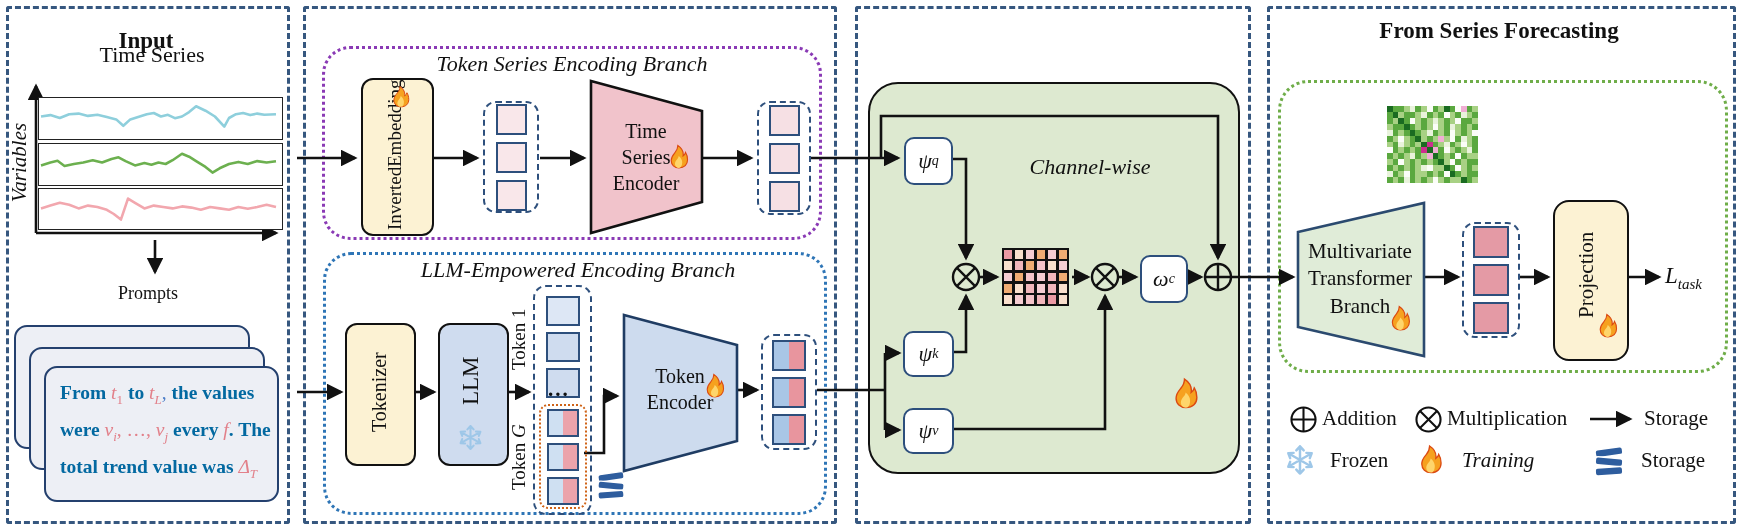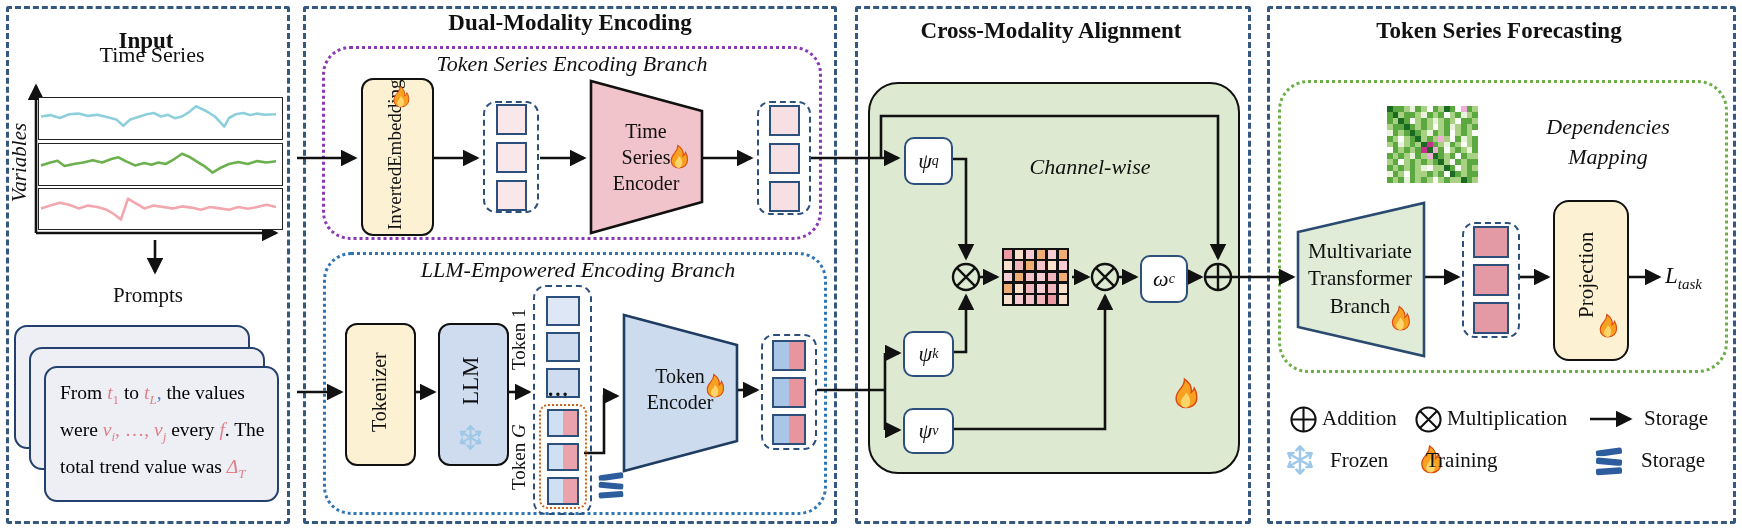--- a/index.html
+++ b/index.html
@@ -41,21 +41,21 @@
   .opbox sub,.opbox sup{font-size:14px;font-style:italic;}
   
   .trap-label{position:absolute;font-size:20px;text-align:center;line-height:1.3;}
   .note{position:absolute;font-style:italic;font-size:22px;text-align:center;line-height:1.35;transform:translateX(-50%);white-space:nowrap;}
   
   .varbox{position:absolute;border:1.8px solid #222;background:#fff;}
   .cards .card{position:absolute;background:#edeff5;border:2.5px solid #24406e;border-radius:13px;}
   .prompt-body{position:absolute;font-size:19.5px;line-height:30px;padding:8px 12px;}
   .m-pink{color:#e2808a;}
   .m-blue{color:#4a7cc7;}
-  .m-k{color:#000000;}
+  .m-k{color:#0369a1;font-weight:bold;}
   .it{font-style:italic;}
   .prompt-body sub{font-size:13px;}
   
   .mgrid{position:absolute;display:grid;grid-template-columns:repeat(6,1fr);gap:2.5px;background:#111;
          border:2.5px solid #111;}
   .hmap{position:absolute;display:grid;grid-template-columns:repeat(16,1fr);}
   
   .legend-text{position:absolute;font-size:21px;white-space:nowrap;}
   .loss{position:absolute;font-size:23px;font-style:italic;}
   .loss sub{font-size:15px;}
@@ -151,30 +151,29 @@
     <svg width="239" height="37" viewBox="0 0 239 37" preserveAspectRatio="none">
         <polyline points="2.0,21.4 11.4,18.5 18.5,16.8 25.5,22.0 34.9,20.0 44.3,18.5 53.7,16.2 63.1,18.5 72.5,15.0 79.5,13.3 86.6,17.1 96.0,21.4 105.4,19.1 112.4,20.8 119.5,18.5 126.6,20.0 133.6,16.2 143.0,9.8 150.1,12.7 157.1,17.1 166.5,22.9 173.5,28.6 180.6,24.3 190.0,20.0 199.4,17.9 208.8,20.0 218.2,17.1 227.6,18.5 237.0,17.3" fill="none" stroke="#6cb04f" stroke-width="2.6" stroke-linejoin="round"></polyline>
       </svg>
   </div>
   <div class="varbox" style="left:38px;top:188px;width:243px;height:40px;">
     <svg width="239" height="36" viewBox="0 0 239 36" preserveAspectRatio="none">
         <polyline points="2.0,19.4 11.4,16.6 20.8,13.8 30.2,15.8 39.6,19.4 49.0,16.6 58.4,18.0 67.8,20.8 74.8,25.0 81.9,30.6 89.0,9.6 96.0,13.8 105.4,19.4 114.8,16.6 124.2,18.0 133.6,19.4 143.0,17.4 152.4,18.6 161.8,20.8 171.2,18.0 180.6,19.4 190.0,20.8 199.4,18.0 208.8,19.7 218.2,18.0 227.6,15.8 237.0,18.0" fill="none" stroke="#f2a7ae" stroke-width="2.6" stroke-linejoin="round"></polyline>
       </svg>
   </div>
 
-  <div class="subtitle" style="left:148px;top:283px;font-size:21px;">Prompts</div>
+  <div class="subtitle" style="left:148px;top:283px;font-size:18px;">Prompts</div>
 
   <div class="cards">
     <div class="card" style="left:14px;top:325px;width:232px;height:120px;"></div>
     <div class="card" style="left:29px;top:347px;width:232px;height:119px;"></div>
     <div class="card" style="left:44px;top:366px;width:231px;height:132px;"></div>
     <div class="prompt-body" style="left:48px;top:370px;width:224px;"><span class="m-k">From </span><span class="m-pink it">t</span><sub class="m-pink">1</sub><span class="m-k"> to </span><span class="m-pink it">t</span><sub class="m-pink it">L</sub><span class="m-blue">,</span><span class="m-k"> the values were </span><span class="m-pink it">v</span><sub class="m-pink it">i</sub><span class="m-pink">, …, </span><span class="m-pink it">v</span><sub class="m-pink it">j</sub><span class="m-k"> every </span><span class="m-pink it">f</span><span class="m-k">. The total trend value was </span><span class="m-pink it">Δ</span><sub class="m-pink it">T</sub></div>
   </div>
 
-  <div class="ptitle" style="left:570px;top:10px;">Dual-Modality Encoding</div>
   <div class="branch-title" style="left:572px;top:51px;">Token Series Encoding Branch</div>
 
   <div class="ybox" style="left:361px;top:78px;width:69px;height:154px;"></div>
   <div class="vtext" style="left:363px;top:80px;width:65px;height:150px;font-size:19px;">
     <span style="display:block;">Inverted</span>
     <span style="display:block;">Embedding</span>
   </div>
   <svg class="icon" style="left:391px;top:84px;" width="20" height="24" viewBox="0 0 24 28">
     <path d="M12 27 C7 27 3.5 23.7 3.5 19 C3.5 15 5.6 12.8 7.6 10.4 C9.3 8.4 10.7 6.2 10.7 2.5 C14.2 4.8 16.6 8.4 16.6 12.1 C16.6 12.8 16.5 13.4 16.4 14 C17.7 13.2 18.7 11.8 19.1 10.1 C20.6 12.4 21.3 15.2 21.3 18.2 C21.3 23.4 17.8 27 12 27 Z" fill="#f6a11f" stroke="#db4a12" stroke-width="1.2"></path>
     <path d="M12 27 C9.3 27 7.6 25.1 7.6 22.6 C7.6 20.4 8.8 19 10 17.5 C10.9 16.4 11.5 15.3 11.7 13.9 C14 15.7 15.5 18.2 15.5 20.9 C15.5 24.7 14.1 27 12 27 Z" fill="#fed56b"></path>
@@ -258,21 +257,20 @@
     <path d="M12 27 C7 27 3.5 23.7 3.5 19 C3.5 15 5.6 12.8 7.6 10.4 C9.3 8.4 10.7 6.2 10.7 2.5 C14.2 4.8 16.6 8.4 16.6 12.1 C16.6 12.8 16.5 13.4 16.4 14 C17.7 13.2 18.7 11.8 19.1 10.1 C20.6 12.4 21.3 15.2 21.3 18.2 C21.3 23.4 17.8 27 12 27 Z" fill="#f6a11f" stroke="#db4a12" stroke-width="1.2"></path>
     <path d="M12 27 C9.3 27 7.6 25.1 7.6 22.6 C7.6 20.4 8.8 19 10 17.5 C10.9 16.4 11.5 15.3 11.7 13.9 C14 15.7 15.5 18.2 15.5 20.9 C15.5 24.7 14.1 27 12 27 Z" fill="#fed56b"></path>
   </svg>
 
   <div class="tokcol" style="left:761px;top:334px;width:52px;height:112px;gap:6px;">
     <div class="tok tok-half2"></div>
     <div class="tok tok-half2"></div>
     <div class="tok tok-half2"></div>
   </div>
 
-  <div class="ptitle" style="left:1051px;top:18px;">Cross-Modality Alignment</div>
 
   <div class="opbox" style="left:904px;top:137px;width:45px;height:44px;">
     <i>ψ</i>
       <sub>q</sub>
   </div>
   <div class="opbox" style="left:903px;top:331px;width:47px;height:42px;">
     <i>ψ</i>
       <sub>k</sub>
   </div>
   <div class="opbox" style="left:903px;top:408px;width:47px;height:42px;">
@@ -320,21 +318,21 @@
   <div class="opbox" style="left:1140px;top:255px;width:44px;height:44px;border-width:2.5px;">
     <i>ω</i>
       <sup>c</sup>
   </div>
 
   <svg class="icon" style="left:1172px;top:376px;" width="28" height="33" viewBox="0 0 24 28">
     <path d="M12 27 C7 27 3.5 23.7 3.5 19 C3.5 15 5.6 12.8 7.6 10.4 C9.3 8.4 10.7 6.2 10.7 2.5 C14.2 4.8 16.6 8.4 16.6 12.1 C16.6 12.8 16.5 13.4 16.4 14 C17.7 13.2 18.7 11.8 19.1 10.1 C20.6 12.4 21.3 15.2 21.3 18.2 C21.3 23.4 17.8 27 12 27 Z" fill="#f6a11f" stroke="#db4a12" stroke-width="1.2"></path>
     <path d="M12 27 C9.3 27 7.6 25.1 7.6 22.6 C7.6 20.4 8.8 19 10 17.5 C10.9 16.4 11.5 15.3 11.7 13.9 C14 15.7 15.5 18.2 15.5 20.9 C15.5 24.7 14.1 27 12 27 Z" fill="#fed56b"></path>
   </svg>
 
-  <div class="ptitle" style="left:1499px;top:18px;">Token Series Forecasting</div>
+  <div class="ptitle" style="left:1499px;top:18px;">From Series Forecasting</div>
 
   <div class="hmap" style="left:1387px;top:106px;width:91px;height:77px;">
       <div style="background: rgb(26, 107, 33);"></div>
       <div style="background: rgb(90, 168, 63);"></div>
       <div style="background: rgb(90, 168, 63);"></div>
       <div style="background: rgb(168, 209, 132);"></div>
       <div style="background: rgb(233, 243, 220);"></div>
       <div style="background: rgb(90, 168, 63);"></div>
       <div style="background: rgb(168, 209, 132);"></div>
       <div style="background: rgb(251, 253, 248);"></div>
@@ -532,24 +530,20 @@
       <div style="background: rgb(168, 209, 132);"></div>
       <div style="background: rgb(251, 253, 248);"></div>
       <div style="background: rgb(168, 209, 132);"></div>
       <div style="background: rgb(90, 168, 63);"></div>
       <div style="background: rgb(168, 209, 132);"></div>
       <div style="background: rgb(168, 209, 132);"></div>
       <div style="background: rgb(26, 107, 33);"></div>
       <div style="background: rgb(90, 168, 63);"></div>
       <div style="background: rgb(168, 209, 132);"></div>
     </div>
-  <div class="note" style="left:1608px;top:112px;">
-    <span>Dependencies</span><br>
-    <span>Mapping</span>
-  </div>
 
   <svg class="abs" style="left:1296px;top:201px;" width="131" height="158" viewBox="0 0 131 158">
     <polygon points="2,31 128,2 128,155 2,126" fill="#e0ecd8" stroke="#2b4a6f" stroke-width="2.6"></polygon>
   </svg>
   <div class="trap-label" style="left:1298px;top:238px;width:124px;font-size:21px;">
     <span>Multivariate</span><br>
     <span>Transformer</span><br>
     <span>Branch</span>
   </div>
   <svg class="icon" style="left:1389px;top:304px;" width="23" height="27" viewBox="0 0 24 28">
@@ -591,21 +585,21 @@
 
   <svg class="icon" style="left:1284px;top:444px;" width="32" height="32" viewBox="0 0 26 26">
     <path d="M13 2 V24 M3.5 7.5 L22.5 18.5 M3.5 18.5 L22.5 7.5 M13 2 L10 5.2 M13 2 L16 5.2 M13 24 L10 20.8 M13 24 L16 20.8 M3.5 7.5 L7.8 7.2 M3.5 7.5 L5 11.5 M22.5 18.5 L18.2 18.8 M22.5 18.5 L21 14.5 M3.5 18.5 L5 14.5 M3.5 18.5 L7.8 18.8 M22.5 7.5 L21 11.5 M22.5 7.5 L18.2 7.2" stroke="#9ec7e8" stroke-width="2" stroke-linecap="round" fill="none"></path>
   </svg>
   <div class="legend-text" style="left:1330px;top:448px;">Frozen</div>
 
   <svg class="icon" style="left:1418px;top:443px;" width="26" height="31" viewBox="0 0 24 28">
     <path d="M12 27 C7 27 3.5 23.7 3.5 19 C3.5 15 5.6 12.8 7.6 10.4 C9.3 8.4 10.7 6.2 10.7 2.5 C14.2 4.8 16.6 8.4 16.6 12.1 C16.6 12.8 16.5 13.4 16.4 14 C17.7 13.2 18.7 11.8 19.1 10.1 C20.6 12.4 21.3 15.2 21.3 18.2 C21.3 23.4 17.8 27 12 27 Z" fill="#f6a11f" stroke="#db4a12" stroke-width="1.2"></path>
     <path d="M12 27 C9.3 27 7.6 25.1 7.6 22.6 C7.6 20.4 8.8 19 10 17.5 C10.9 16.4 11.5 15.3 11.7 13.9 C14 15.7 15.5 18.2 15.5 20.9 C15.5 24.7 14.1 27 12 27 Z" fill="#fed56b"></path>
   </svg>
-  <div class="legend-text" style="left:1426px;top:448px;">Training</div>
+  <div class="legend-text" style="left:1462px;top:448px;font-style:italic;">Training</div>
 
   <svg class="icon" style="left:1591px;top:446px;" width="36" height="32" viewBox="0 0 34 30">
     <g fill="#2e5d9e" stroke="#fff" stroke-width="1.4">
       <rect x="4" y="2" width="26" height="7.5" rx="2.5" transform="rotate(-8 17 6)"></rect>
       <rect x="4" y="11" width="26" height="7.5" rx="2.5" transform="rotate(5 17 15)"></rect>
       <rect x="4" y="20" width="26" height="7.5" rx="2.5" transform="rotate(-4 17 24)"></rect>
     </g>
   </svg>
   <div class="legend-text" style="left:1641px;top:448px;">Storage</div>
 

